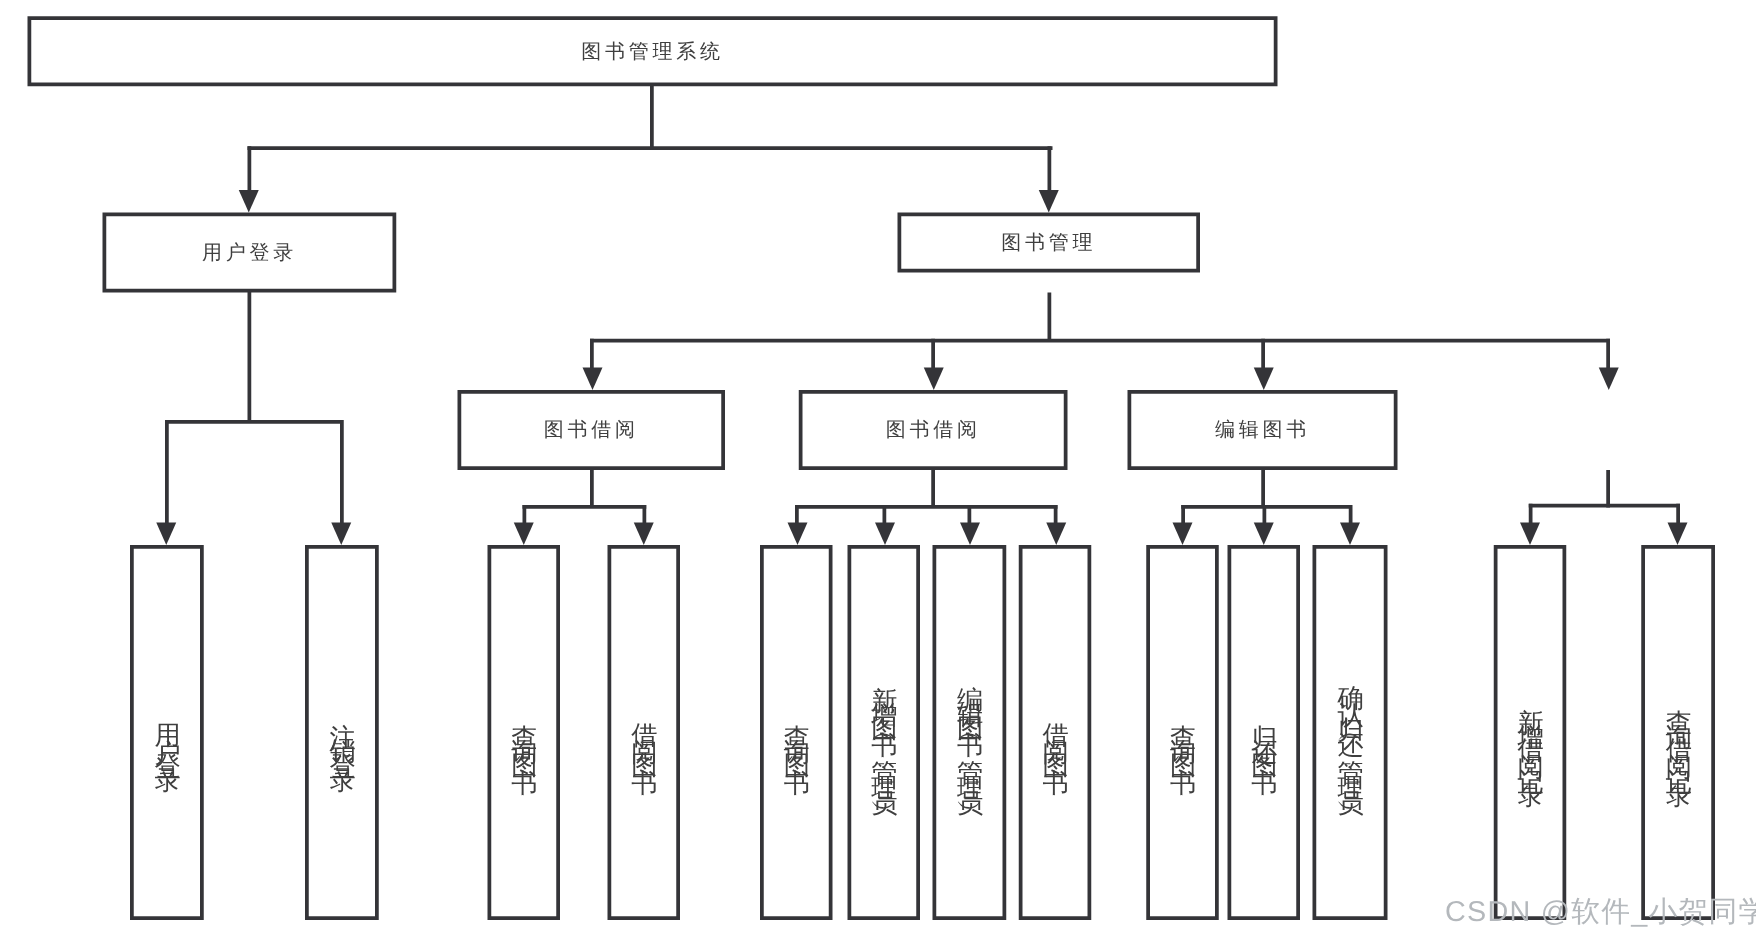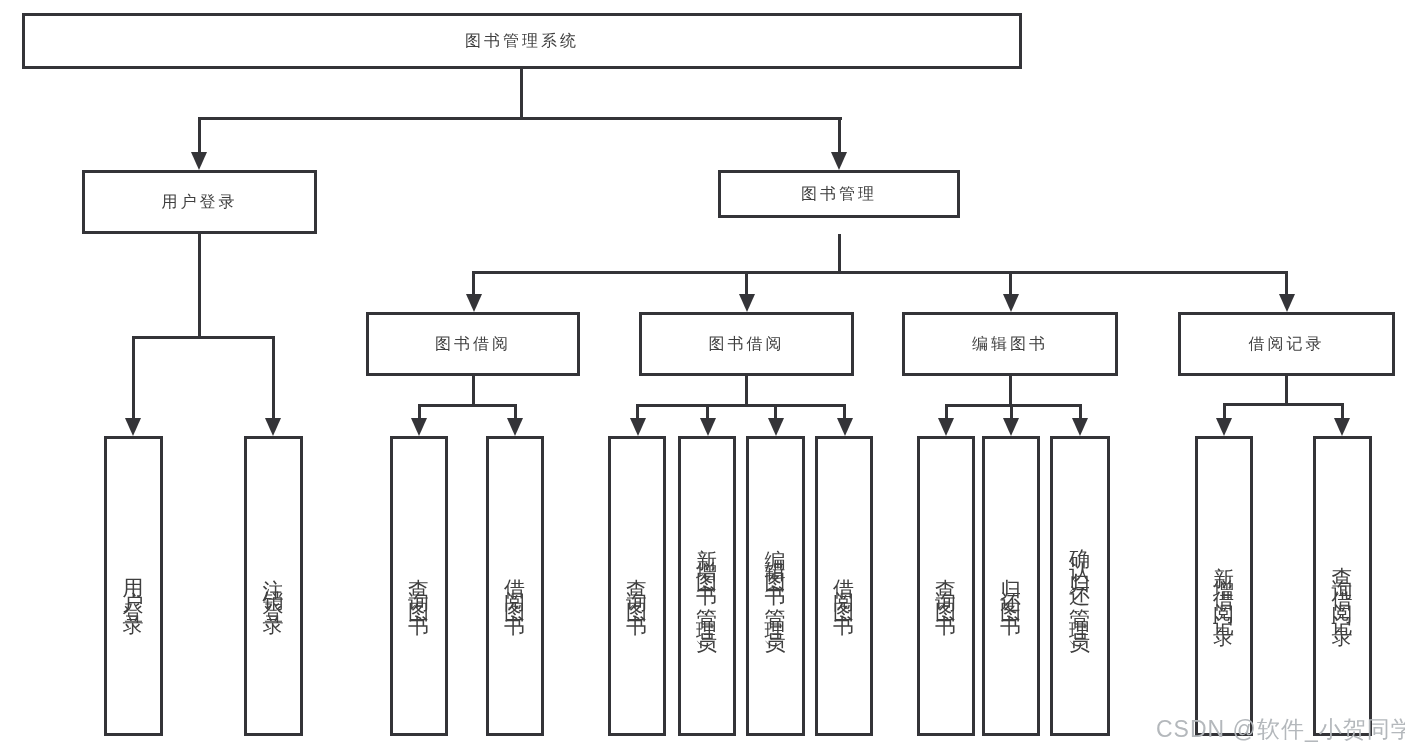--- a/index.html
+++ b/index.html
@@ -61,21 +61,20 @@
 <div class="canvas">
 
   <div class="node h" style="left:22px;top:13px;width:1000px;height:56px;">图书管理系统</div>
 
   <div class="node h" style="left:82px;top:170px;width:235px;height:64px;">用户登录</div>
   <div class="node h" style="left:718px;top:170px;width:242px;height:48px;">图书管理</div>
 
   <div class="node h" style="left:366px;top:312px;width:214px;height:64px;">图书借阅</div>
   <div class="node h" style="left:639px;top:312px;width:215px;height:64px;">图书借阅</div>
   <div class="node h" style="left:902px;top:312px;width:216px;height:64px;">编辑图书</div>
-  <div class="node h" style="left:1178px;top:312px;width:217px;height:64px;">借阅记录</div>
 
   <div class="node v" style="left:104px;top:436px;width:59px;height:300px;">用户登录</div>
   <div class="node v" style="left:244px;top:436px;width:59px;height:300px;">注销登录</div>
 
   <div class="node v" style="left:390px;top:436px;width:58px;height:300px;">查询图书</div>
   <div class="node v" style="left:486px;top:436px;width:58px;height:300px;">借阅图书</div>
 
   <div class="node v" style="left:608px;top:436px;width:58px;height:300px;">查询图书</div>
   <div class="node v" style="left:678px;top:436px;width:58px;height:300px;">新增图书（管理员）</div>
   <div class="node v" style="left:746px;top:436px;width:59px;height:300px;">编辑图书（管理员）</div>

